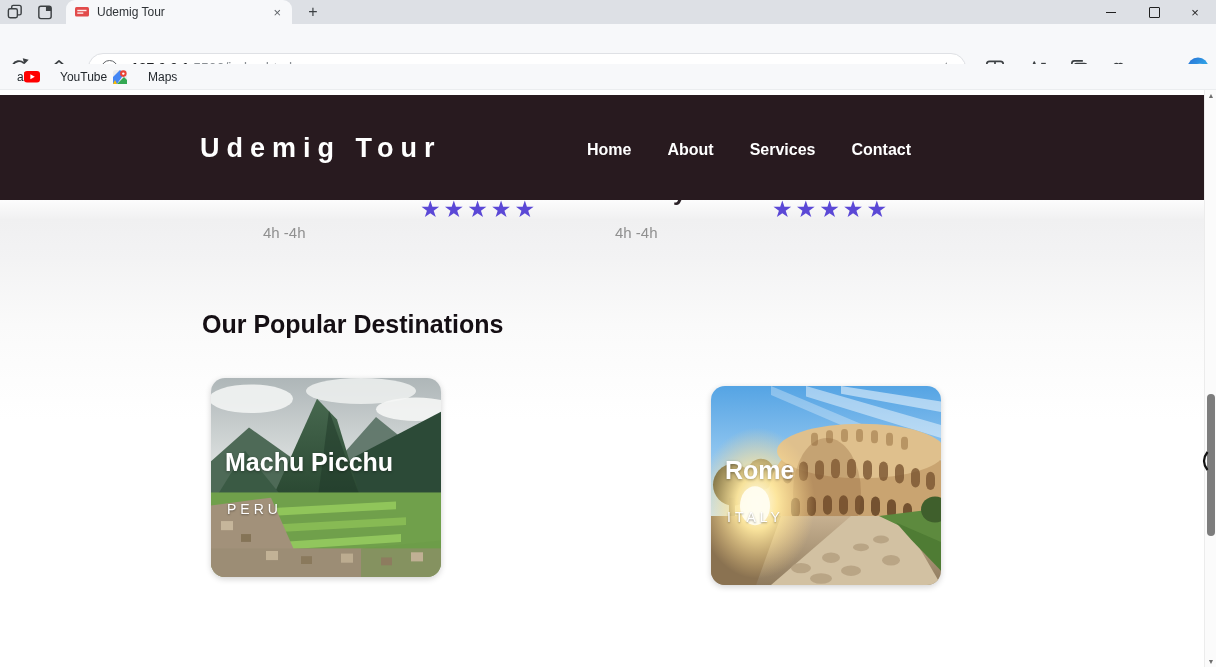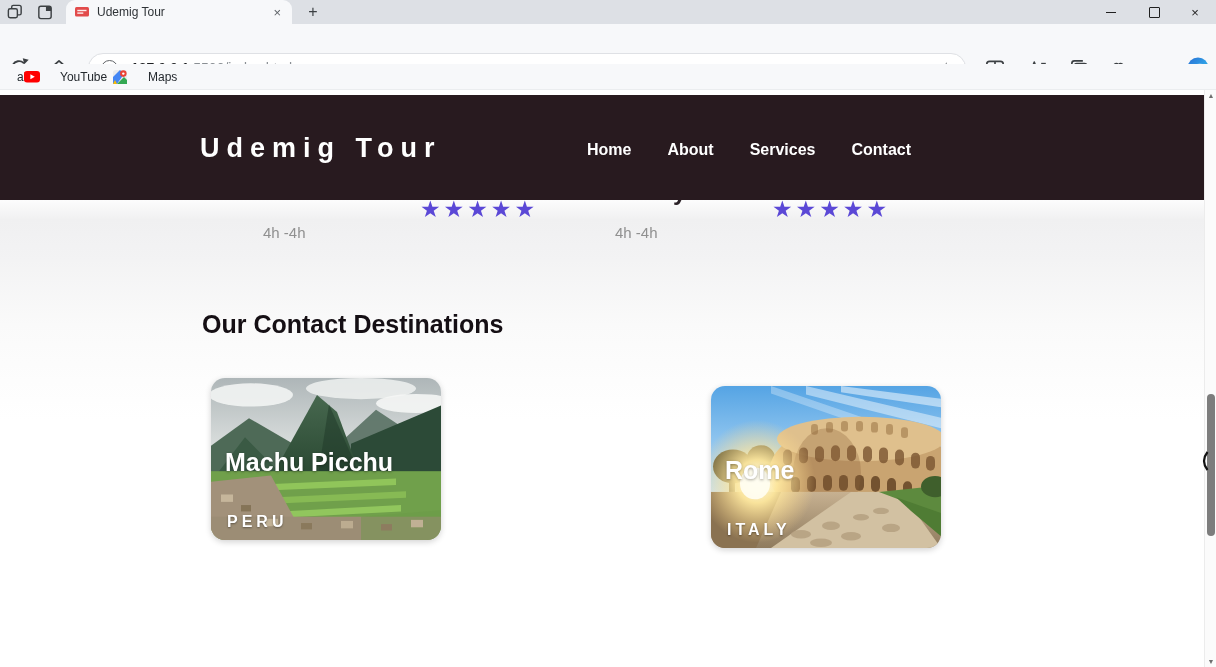--- a/index.html
+++ b/index.html
@@ -46,26 +46,26 @@
   .site-nav a{font-size:16px;font-weight:600;color:#ffffff;text-decoration:none;white-space:nowrap;cursor:pointer;}
 
   .tour-name{position:absolute;top:89px;font-size:24px;font-weight:700;color:#2a2126;line-height:26px;z-index:1;}
   .tour-stars{position:absolute;top:107px;font-size:23px;letter-spacing:3px;color:#5b48d6;line-height:24px;z-index:1;}
   .tour-dur{position:absolute;top:134px;font-size:15px;color:#909090;z-index:1;}
   .t1-name{left:262px;}.t1-stars{left:420px;}.t1-dur{left:263px;}
   .t2-name{left:613px;}.t2-stars{left:772px;}.t2-dur{left:615px;}
 
   .section-heading{position:absolute;left:202px;top:220px;font-size:25px;font-weight:700;color:#150f14;}
 
-  .dest-card{position:absolute;top:288px;width:230px;height:162px;border-radius:14px;overflow:hidden;box-shadow:0 2px 6px rgba(0,0,0,.18);cursor:pointer;}
+  .dest-card{position:absolute;top:288px;width:230px;height:199px;border-radius:14px;overflow:hidden;box-shadow:0 2px 6px rgba(0,0,0,.18);cursor:pointer;}
   .card-machu{left:211px;}
   .card-rome{left:711px;margin-top:8px;}
   .dest-card svg{position:absolute;inset:0;width:100%;height:100%;}
   .dest-name{position:absolute;left:14px;top:70px;font-size:25px;font-weight:700;color:#fff;text-shadow:0 1px 3px rgba(0,0,0,.35);white-space:nowrap;}
-  .dest-country{position:absolute;left:16px;top:135px;font-size:16px;font-weight:700;letter-spacing:4px;color:#fff;text-shadow:0 1px 2px rgba(0,0,0,.4);}
+  .dest-country{position:absolute;left:16px;top:123px;font-size:14px;font-weight:400;letter-spacing:4px;color:#fff;text-shadow:0 1px 2px rgba(0,0,0,.4);}
 
   
   .scrollbar{position:absolute;right:0;top:0;width:12px;height:577px;background:#fbfbfb;border-left:1px solid #ececec;box-sizing:border-box;cursor:pointer;}
   .sb-arrow{position:absolute;left:0;width:12px;text-align:center;font-size:7px;color:#6f6f6f;}
   .sb-up{top:2px;}
   .sb-down{bottom:2px;}
   .sb-thumb{position:absolute;left:2px;top:304px;width:8px;height:142px;background:#7d7d7d;border-radius:4px;cursor:grab;}
   .cursor{position:absolute;left:1198px;top:360px;z-index:30;pointer-events:none;}
 </style>
 </head>
@@ -192,21 +192,21 @@
     <div class="site-header">
       <div class="logo">Udemig Tour</div>
       <div class="site-nav">
         <a>Home</a>
         <a>About</a>
         <a>Services</a>
         <a>Contact</a>
       </div>
     </div>
 
-    <div class="section-heading">Our Contact Destinations</div>
+    <div class="section-heading">Our Popular Destinations</div>
 
     <div class="dest-card card-machu">
       <svg viewBox="0 0 230 153" preserveAspectRatio="none">
         <defs>
           <linearGradient id="mpSky" x1="0" y1="0" x2="0" y2="1">
             <stop offset="0" stop-color="#aeb6b8"></stop>
               <stop offset="1" stop-color="#e8ebe9"></stop>
           </linearGradient>
           <linearGradient id="mpPeak" x1="0" y1="0" x2="0" y2="1">
             <stop offset="0" stop-color="#47684f"></stop>

